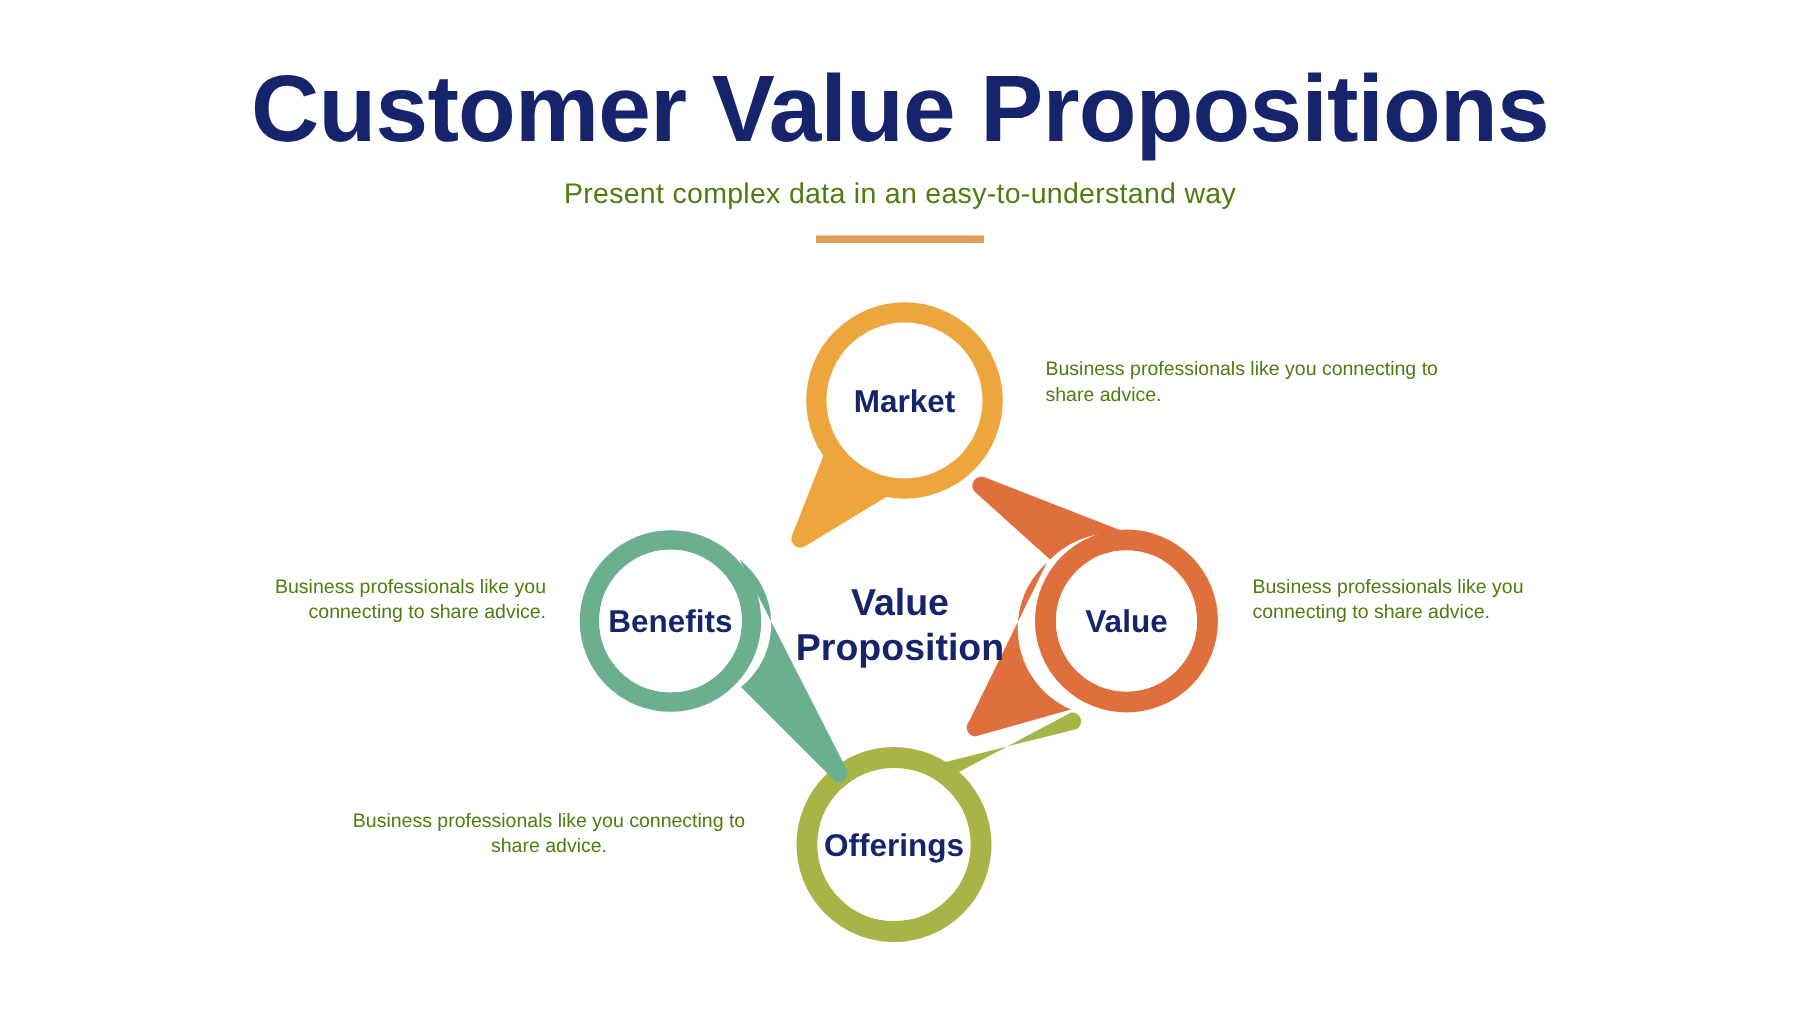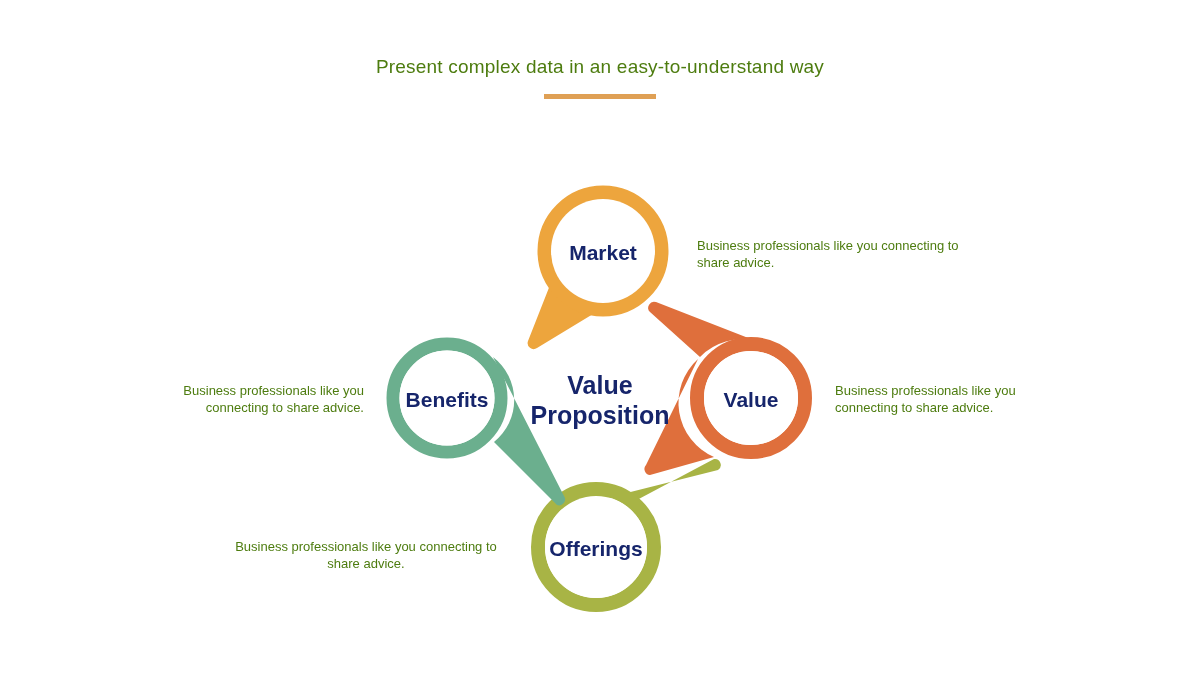--- a/index.html
+++ b/index.html
@@ -50,21 +50,21 @@
     margin: 16px auto 0 auto;
     width: 112px;
     height: 5px;
     background: #DFA055;
   }
 
   
   .diagram {
     position: absolute;
     left: 0;
-    top: 174px;
+    top: 190px;
     width: 1200px;
     height: 450px;
   }
   .diagram svg {
     display: block;
   }
 
   .node-label {
     font-family: "Liberation Sans", sans-serif;
     font-weight: bold;
@@ -93,20 +93,21 @@
   .desc-value    { left: 835px; top: 383px; width: 210px; text-align: left; }
   .desc-offerings{ left: 232px; top: 539px; width: 268px; text-align: center; }
   .desc-benefits { left: 152px; top: 383px; width: 212px; text-align: right; }
 </style>
 </head>
 <body>
 
 <div class="slide">
 
   <div class="header">
+    <div class="title">Customer Value Propositions</div>
     <div class="subtitle">Present complex data in an easy-to-understand way</div>
     <div class="divider"></div>
   </div>
 
   <div class="diagram">
     <svg width="1200" height="450" viewBox="0 0 1200 450" xmlns="http://www.w3.org/2000/svg">
 
       <g>
         <path fill="#EDA53D" d="M 603 18
                  A 59 59 0 0 0 552 106

